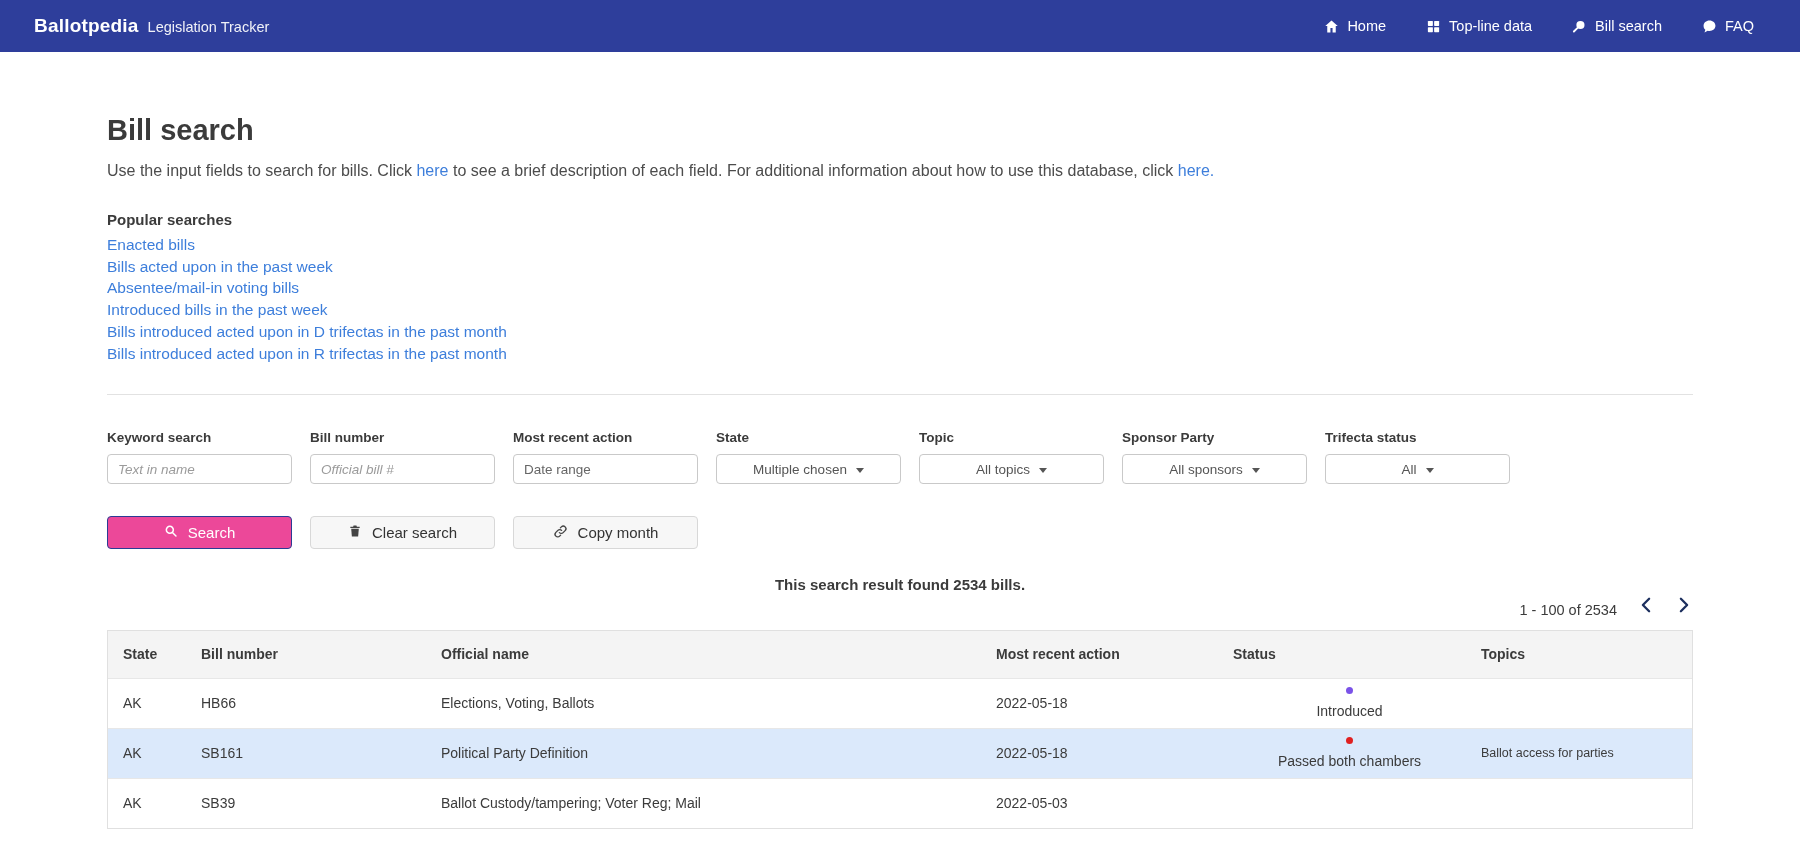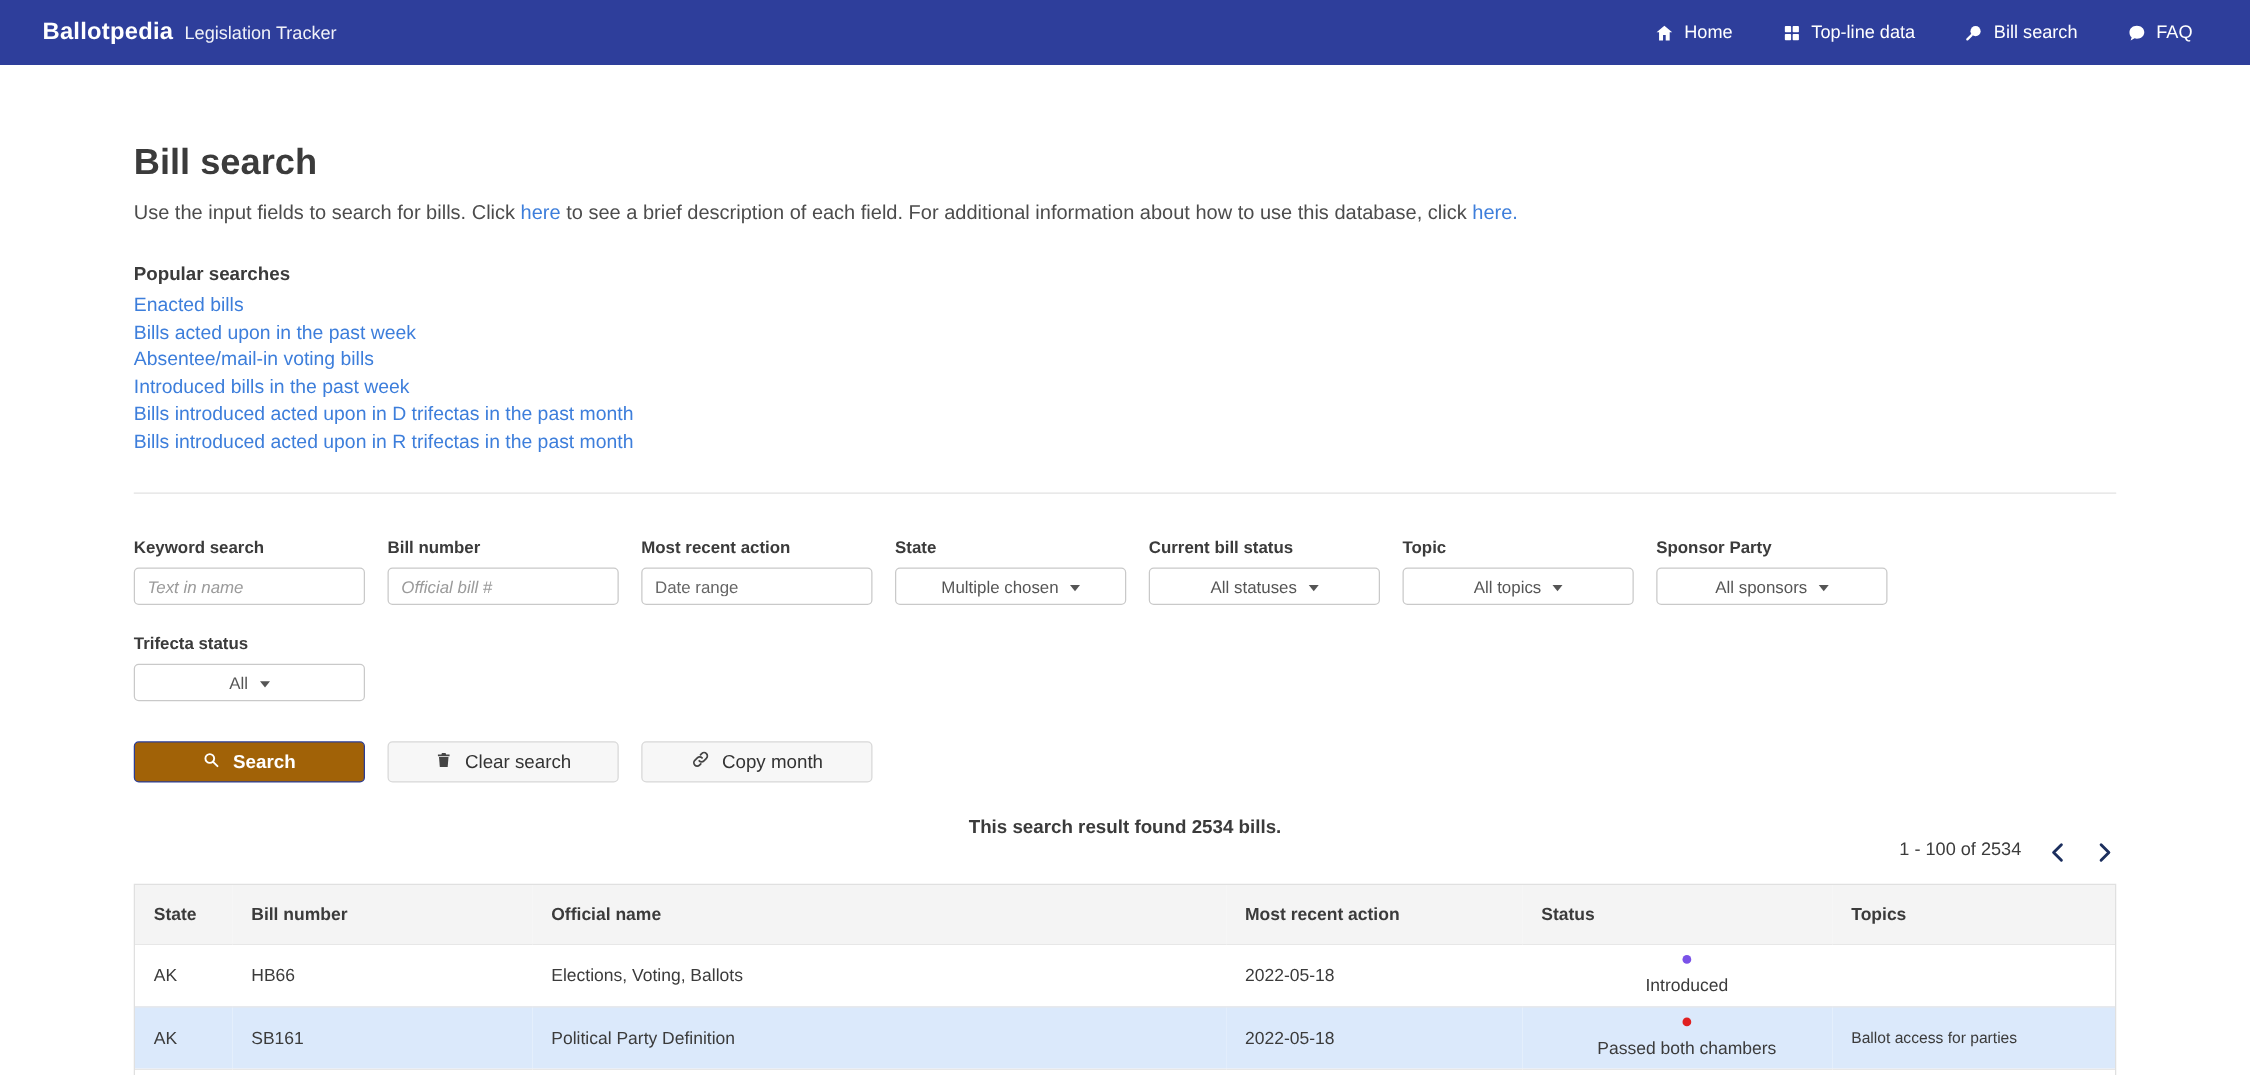--- a/index.html
+++ b/index.html
@@ -42,28 +42,28 @@
     display:flex; align-items:center; justify-content:center; gap:9px;
     font-size:13.5px; color:#555; background:#fff; cursor:pointer; }
   .caret { width:0; height:0; border-left:4.5px solid transparent;
     border-right:4.5px solid transparent; border-top:5px solid #555; margin-top:2px; }
 
   
   .buttons { margin-top:32px; display:flex; gap:18px; }
   .btn { height:33px; width:185px; border-radius:4px; display:flex; align-items:center;
     justify-content:center; gap:10px; font-size:15px; cursor:pointer;
     font-family:"Liberation Sans", sans-serif; }
-  .btn-primary { background:#a16207; border:1px solid #2b3c94; color:#fff; font-weight:700; }
+  .btn-primary { background:#ec4899; border:1px solid #2b3c94; color:#fff; font-weight:400; }
   .btn-secondary { background:#f7f7f7; border:1px solid #d8d8d8; color:#333; }
 
   
   .results-line { margin-top:27px; text-align:center; font-size:15px; color:#3b3b3b;
     font-weight:600; }
   .results-line .count { font-weight:700; }
-  .pagination { display:flex; justify-content:flex-end; align-items:flex-start; gap:20px;
+  .pagination { display:flex; justify-content:flex-end; align-items:flex-end; gap:20px;
     margin-top:2px; font-size:14.5px; color:#3b3b3b; }
   .pg-btn { background:none; border:none; cursor:pointer; padding:2px; display:flex; }
 
   
   .table-wrap { margin-top:12px; border:1px solid #e0e0e0; }
   table { width:100%; border-collapse:collapse; table-layout:fixed; }
   thead tr { background:#f4f4f4; height:47px; }
   th { text-align:left; padding-left:15px; font-size:14px; font-weight:700; color:#3b3b3b; }
   tbody tr { height:50px; border-top:1px solid #e7e7e7; background:#fff; }
   tbody tr.highlight { background:#dbe9fb; }
@@ -150,27 +150,20 @@
       <input type="text" placeholder="Official bill #" style="">
     </div>
     <div class="filter">
       <div class="filter-label">Most recent action</div>
       <input type="text" class="plain" placeholder="Date range" style="">
     </div>
     <div class="filter">
       <div class="filter-label">State</div>
       <div class="select">
         <span>Multiple chosen</span>
-        <span class="caret"></span>
-      </div>
-    </div>
-    <div class="filter">
-      <div class="filter-label">Current bill status</div>
-      <div class="select">
-        <span>All statuses</span>
         <span class="caret"></span>
       </div>
     </div>
     <div class="filter">
       <div class="filter-label">Topic</div>
       <div class="select">
         <span>All topics</span>
         <span class="caret"></span>
       </div>
     </div>

